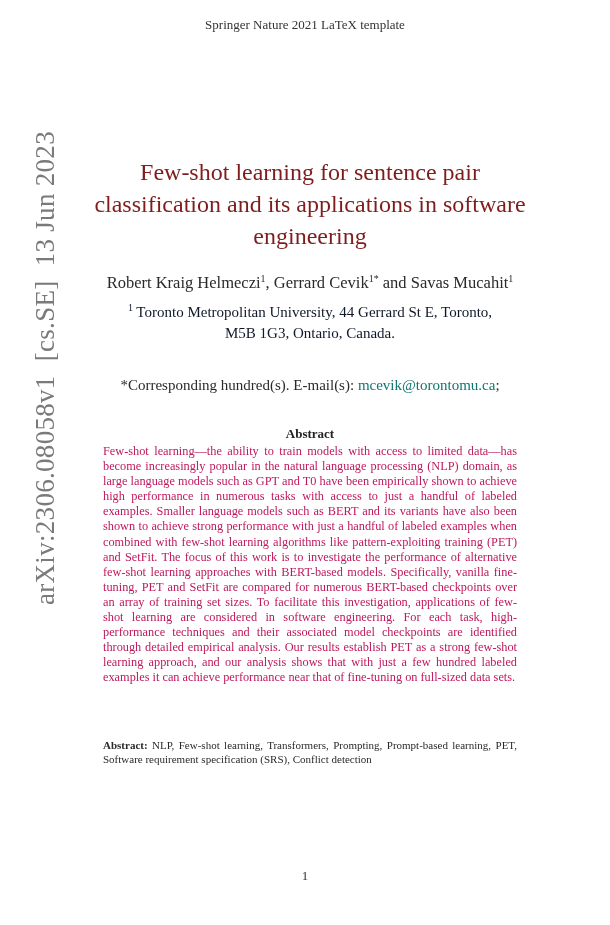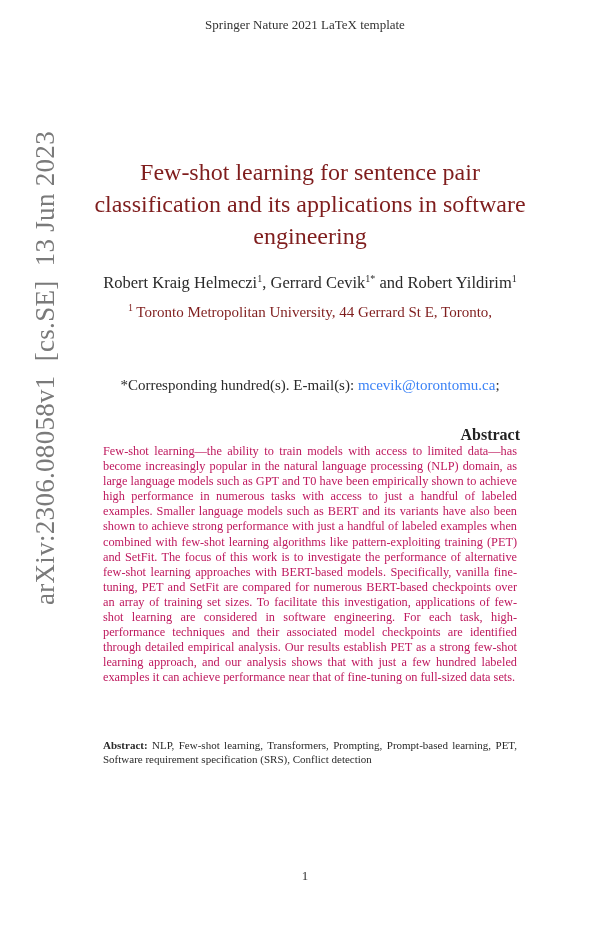--- a/index.html
+++ b/index.html
@@ -24,31 +24,31 @@
       position: absolute; top: 156px; left: 80px; width: 460px; text-align: center;
       font-family: "Liberation Serif", serif; font-size: 24px; line-height: 32px; color: #7f1d1d;
     }
     .authors {
       position: absolute; top: 273px; left: 70px; width: 480px; text-align: center;
       font-family: "Liberation Serif", serif; font-size: 16.5px; line-height: 20px; color: #2a2a2a;
     }
     .authors sup { font-size: 10px; vertical-align: 6px; line-height: 0; }
     .affiliation {
       position: absolute; top: 302px; left: 90px; width: 440px; text-align: center;
-      font-family: "Liberation Serif", serif; font-size: 15px; line-height: 21px; color: #7f1d1d;
+      font-family: "Liberation Serif", serif; font-size: 15px; line-height: 21px; color: #0f172a;
     }
     .affiliation sup { font-size: 10px; vertical-align: 6px; line-height: 0; }
     .corresponding {
       position: absolute; top: 375px; left: 70px; width: 480px; text-align: center;
       font-family: "Liberation Serif", serif; font-size: 15px; line-height: 20px; color: #2a2a2a;
     }
-    .email { color: #3b82f6; text-decoration: none; }
+    .email { color: #0f766e; text-decoration: none; }
     .abstract-heading {
-      position: absolute; top: 426px; left: 100px; width: 420px; text-align: right;
-      font-family: "Liberation Serif", serif; font-weight: bold; font-size: 16px; color: #222;
+      position: absolute; top: 426px; left: 100px; width: 420px; text-align: center;
+      font-family: "Liberation Serif", serif; font-weight: bold; font-size: 13px; color: #222;
     }
     .abstract-body {
       position: absolute; top: 444px; left: 103px; width: 414px;
       font-family: "Liberation Serif", serif; font-size: 12.3px; line-height: 15.1px;
       text-align: justify; color: #be185d; hyphens: auto;
     }
     .keywords {
       position: absolute; top: 738px; left: 103px; width: 414px;
       font-family: "Liberation Serif", serif; font-size: 11px; line-height: 14px;
       text-align: justify; color: #2a2a2a;
@@ -62,26 +62,27 @@
 </head>
 <body>
 
 <div class="running-head">Springer Nature 2021 LaTeX template</div>
 
 <div class="arxiv-stamp">arXiv:2306.08058v1  [cs.SE]  13 Jun 2023</div>
 
 <div class="title">Few-shot learning for sentence pair classification and its applications in software engineering</div>
 
 <div class="authors">
-  <span>Robert Kraig Helmeczi</span><sup>1</sup><span>, </span><span>Gerrard Cevik</span><sup>1*</sup><span> and </span><span>Robert Yildirim</span><sup>1</sup>
+  <span>Robert Kraig Helmeczi</span><sup>1</sup><span>, </span><span>Gerrard Cevik</span><sup>1*</sup><span> and </span><span>Savas Mucahit</span><sup>1</sup>
 </div>
 
 <div class="affiliation">
   <sup>1</sup>
   <span>Toronto Metropolitan University, 44 Gerrard St E, Toronto,</span><br>
+  <span>M5B 1G3, Ontario, Canada.</span>
 </div>
 
 <div class="corresponding">
   <span>*Corresponding hundred(s). E-mail(s): </span><a class="email">mcevik@torontomu.ca</a><span>;</span>
 </div>
 
 <div class="abstract-heading">Abstract</div>
 
 <div class="abstract-body" lang="en">Few-shot learning—the ability to train models with access to limited data—has become increasingly popular in the natural language processing (NLP) domain, as large language models such as GPT and T0 have been empirically shown to achieve high performance in numerous tasks with access to just a handful of labeled examples. Smaller language models such as BERT and its variants have also been shown to achieve strong performance with just a handful of labeled examples when combined with few-shot learning algorithms like pattern-exploiting training (PET) and SetFit. The focus of this work is to investigate the performance of alternative few-shot learning approaches with BERT-based models. Specifically, vanilla fine-tuning, PET and SetFit are compared for numerous BERT-based checkpoints over an array of training set sizes. To facilitate this investigation, applications of few-shot learning are considered in software engineering. For each task, high-performance techniques and their associated model checkpoints are identified through detailed empirical analysis. Our results establish PET as a strong few-shot learning approach, and our analysis shows that with just a few hundred labeled examples it can achieve performance near that of fine-tuning on full-sized data sets.</div>
 

